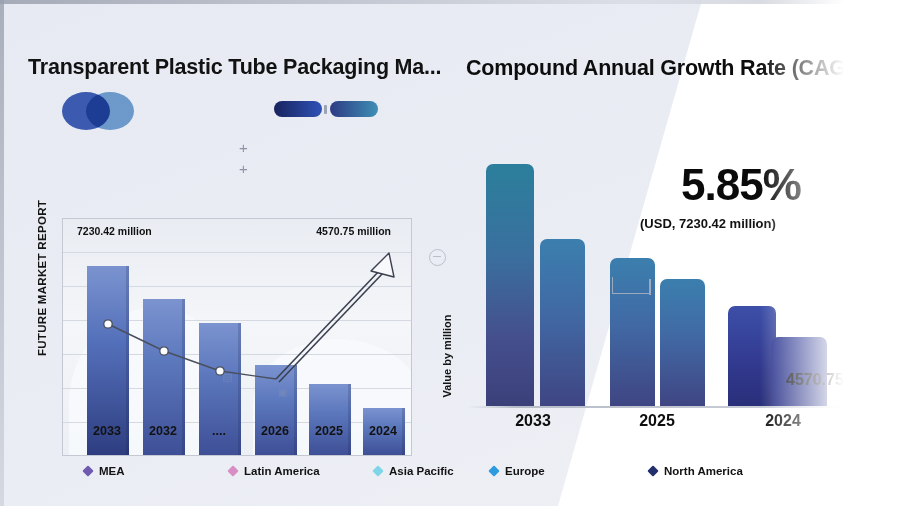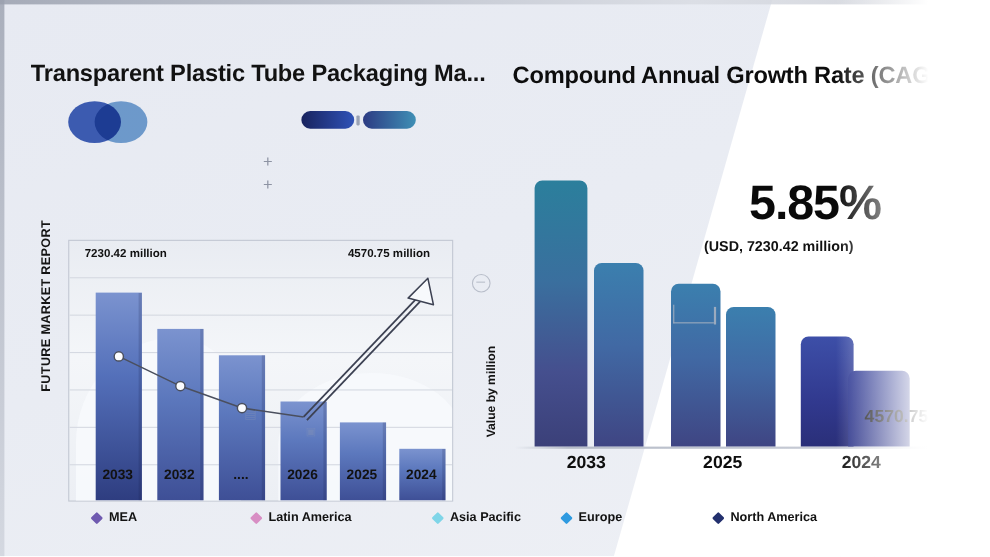--- a/index.html
+++ b/index.html
@@ -255,25 +255,25 @@
 
   <div class="legend">
     <div class="lg" style="left:0px;">
       <span class="dia" style="background:#6f5ab0;"></span>
       <span class="txt">MEA</span>
     </div>
     <div class="lg" style="left:145px;">
       <span class="dia" style="background:#d88ec4;"></span>
       <span class="txt">Latin America</span>
     </div>
-    <div class="lg" style="left:290px;margin-left:20px;">
+    <div class="lg" style="left:290px;">
       <span class="dia" style="background:#7fd5e8;"></span>
       <span class="txt">Asia Pacific</span>
     </div>
-    <div class="lg" style="left:427px;">
+    <div class="lg" style="left:406px;">
       <span class="dia" style="background:#2e9ae0;"></span>
       <span class="txt">Europe</span>
     </div>
     <div class="lg" style="left:565px;">
       <span class="dia" style="background:#23306e;"></span>
       <span class="txt">North America</span>
     </div>
   </div>
 
   <div class="title-right">Compound Annual Growth Rate (CAGR)</div>

